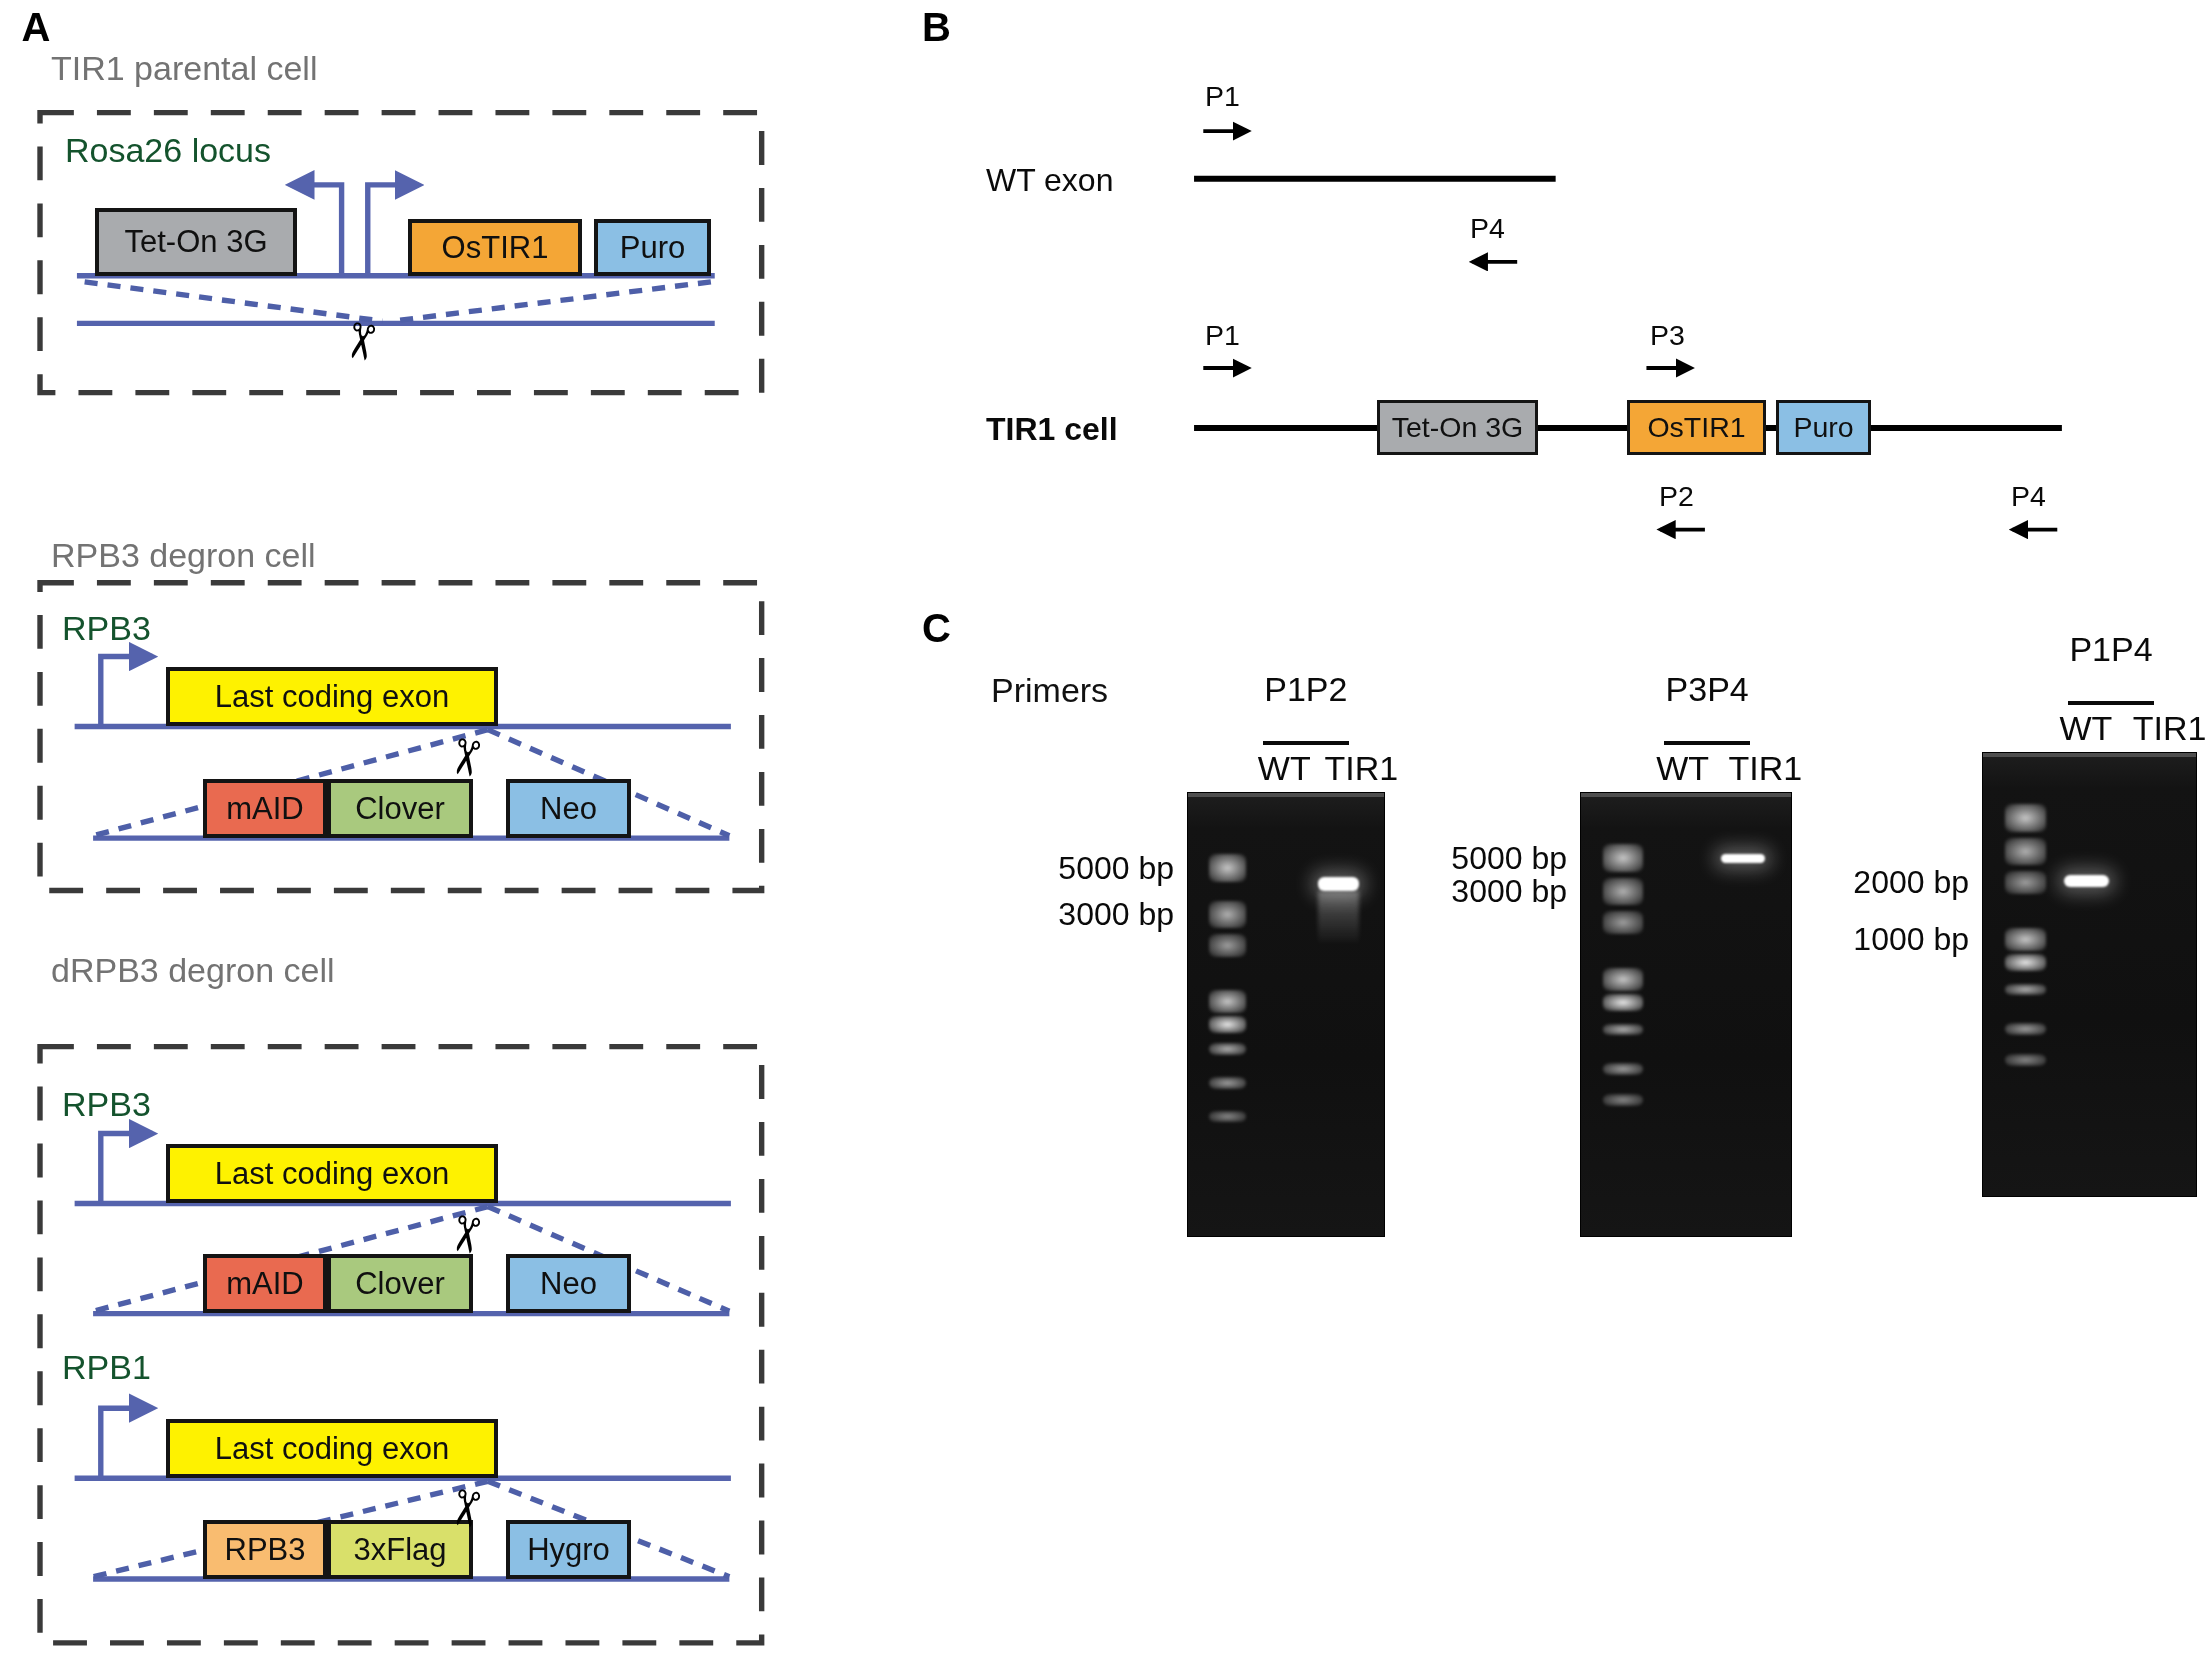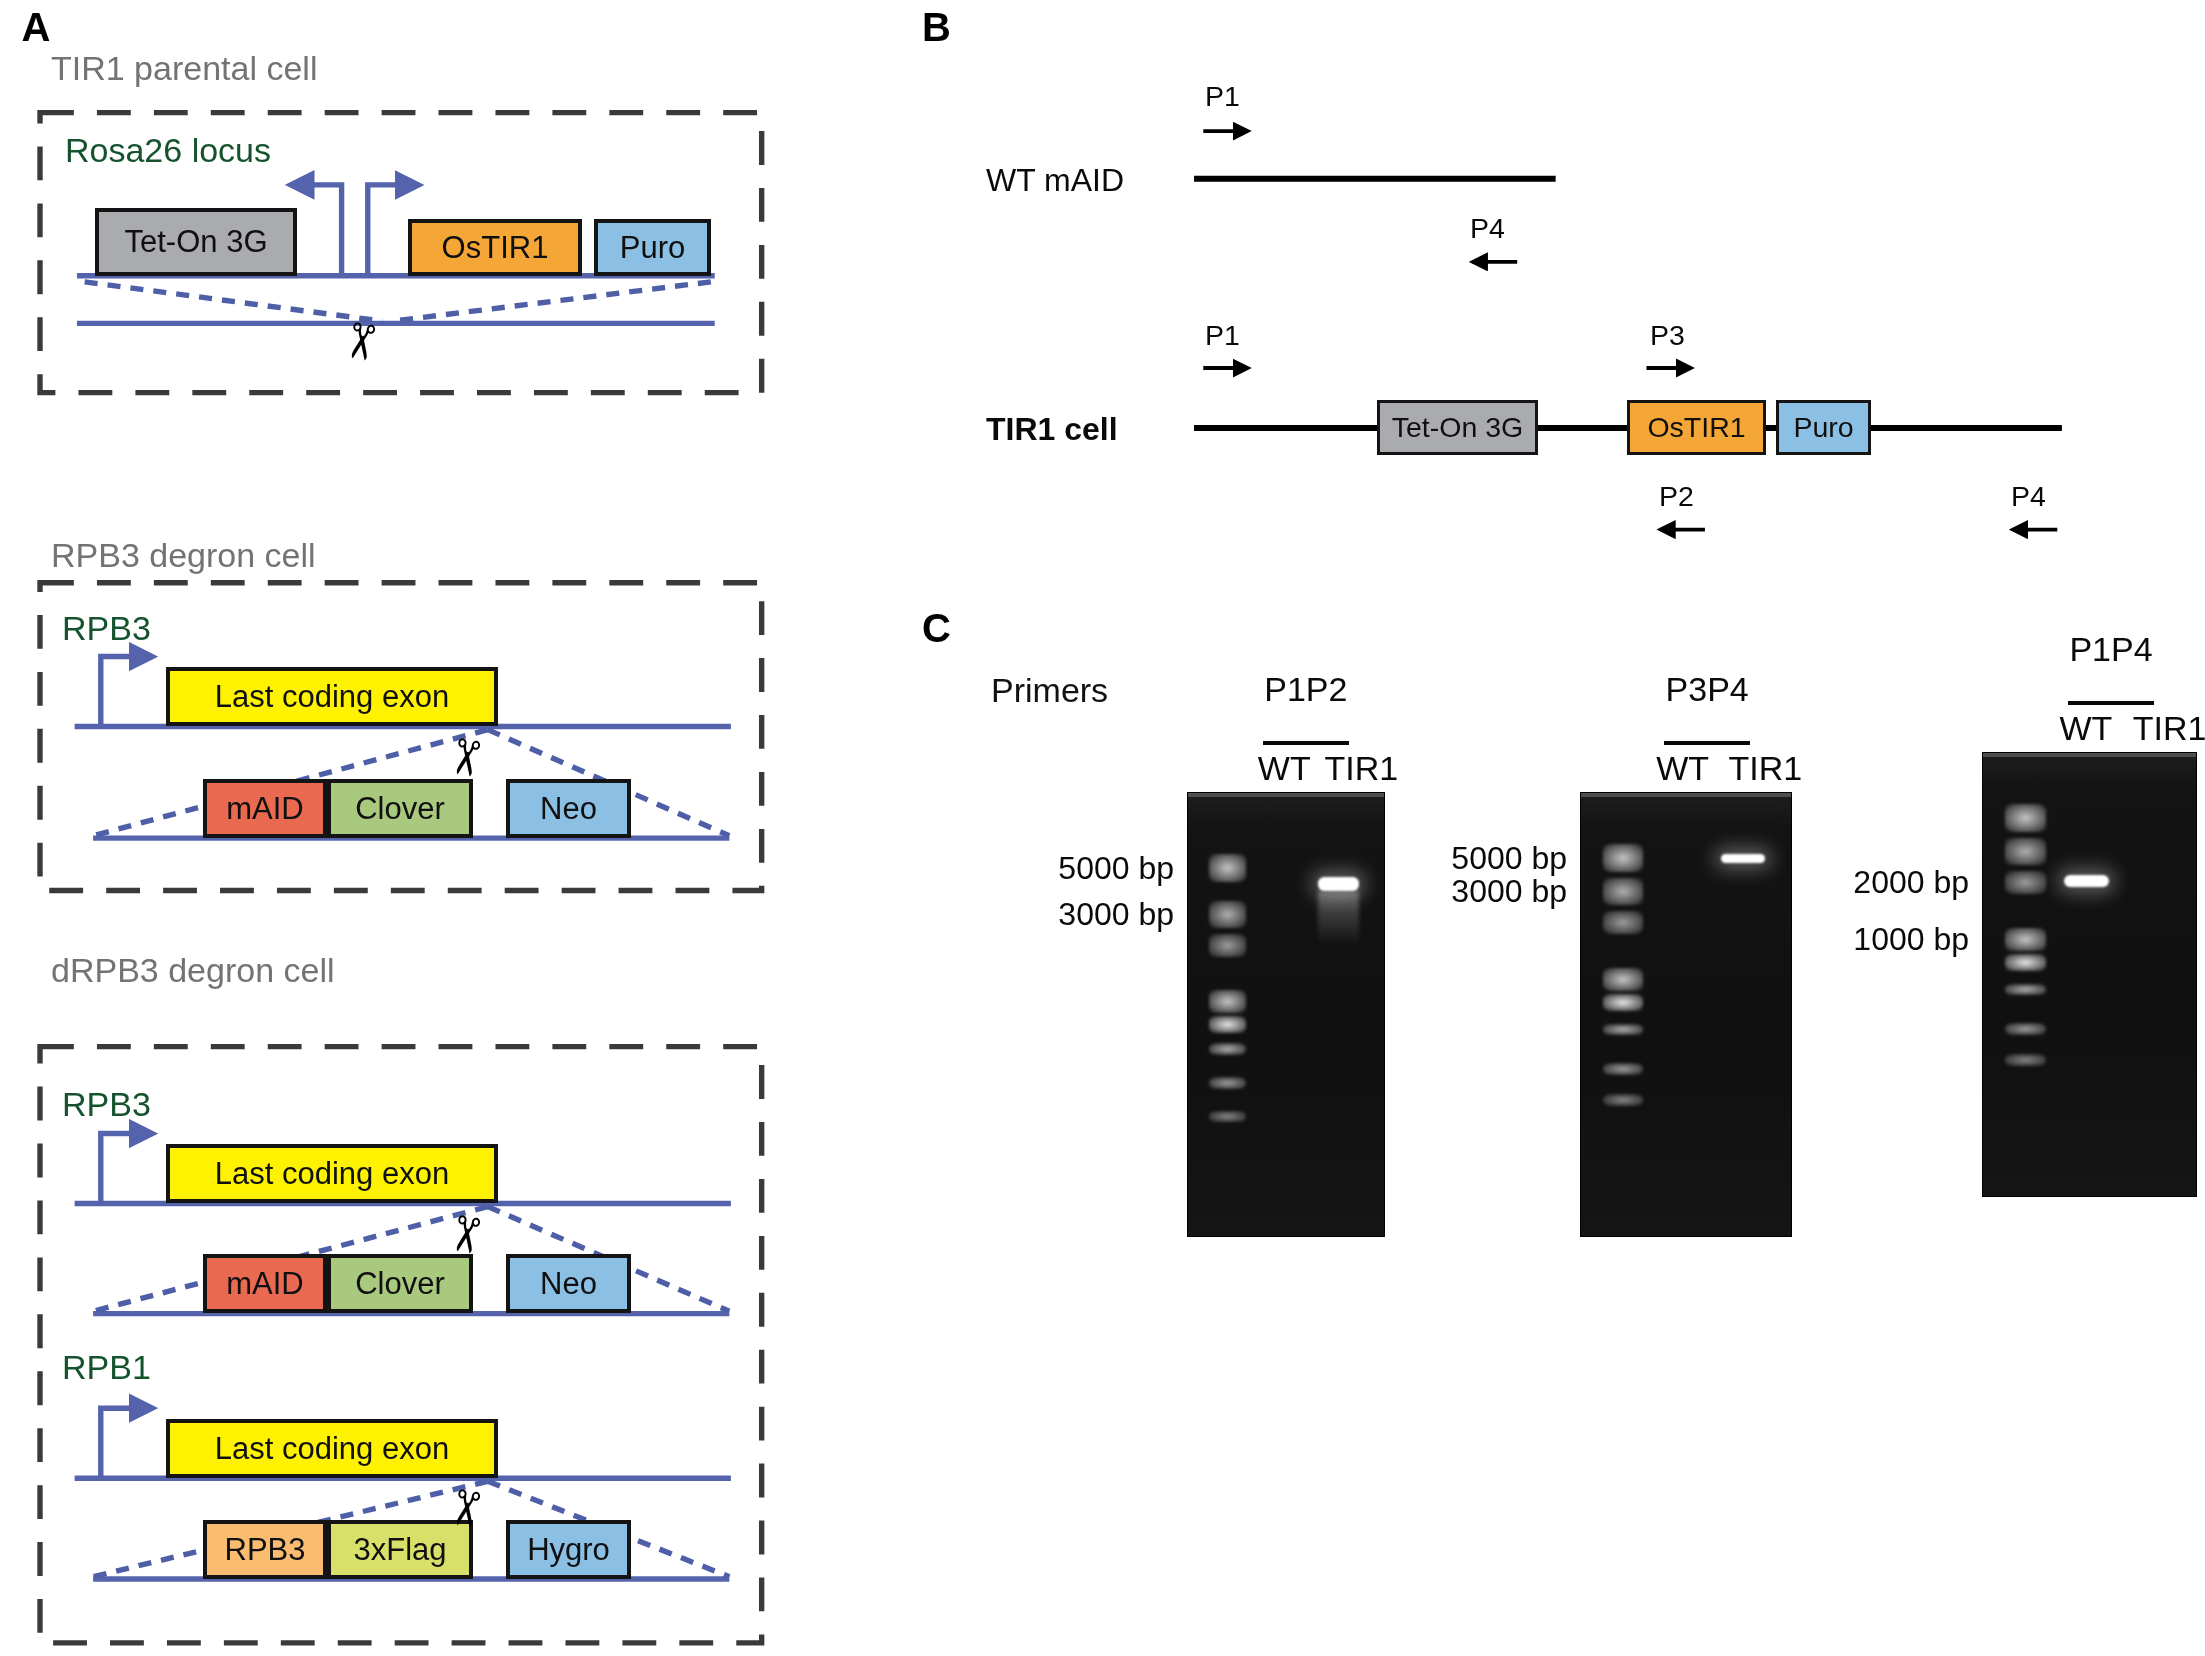--- a/index.html
+++ b/index.html
@@ -185,21 +185,21 @@
   </div>
   <div class="gene-box yellowgreen" style="left:327px;top:1520px;width:146px;height:59px;">
     <span>3xFlag</span>
   </div>
   <div class="gene-box lightblue" style="left:506px;top:1520px;width:125px;height:59px;">
     <span>Hygro</span>
   </div>
 
   <div class="abs panel-letter" style="left:922px;top:4.6px;">B</div>
   <div class="abs primer-name" style="left:1205px;top:80px;">P1</div>
-  <div class="abs cell-label" style="left:986px;top:162px;">WT mAID</div>
+  <div class="abs cell-label" style="left:986px;top:162px;">WT exon</div>
   <div class="abs primer-name" style="left:1470px;top:212px;">P4</div>
 
   <div class="abs primer-name" style="left:1205px;top:319px;">P1</div>
   <div class="abs primer-name" style="left:1650px;top:319px;">P3</div>
   <div class="abs cell-label" style="left:986px;top:411px;font-weight:bold;">TIR1 cell</div>
 
   <div class="gene-box gray small" style="left:1377px;top:400px;width:161px;height:55px;">
     <span>Tet-On 3G</span>
   </div>
   <div class="gene-box orange small" style="left:1627px;top:400px;width:139px;height:55px;">

